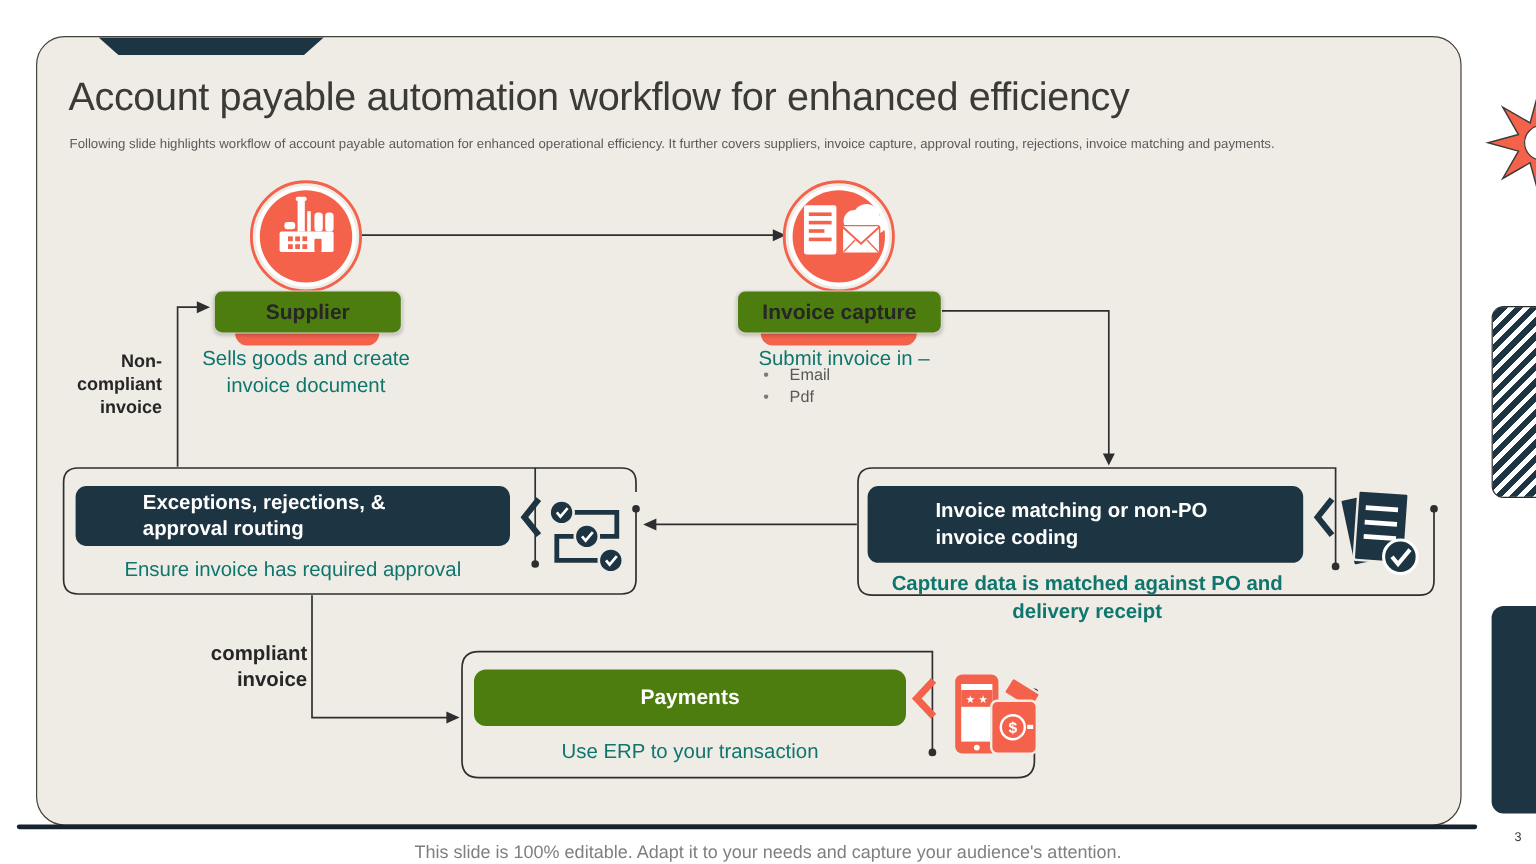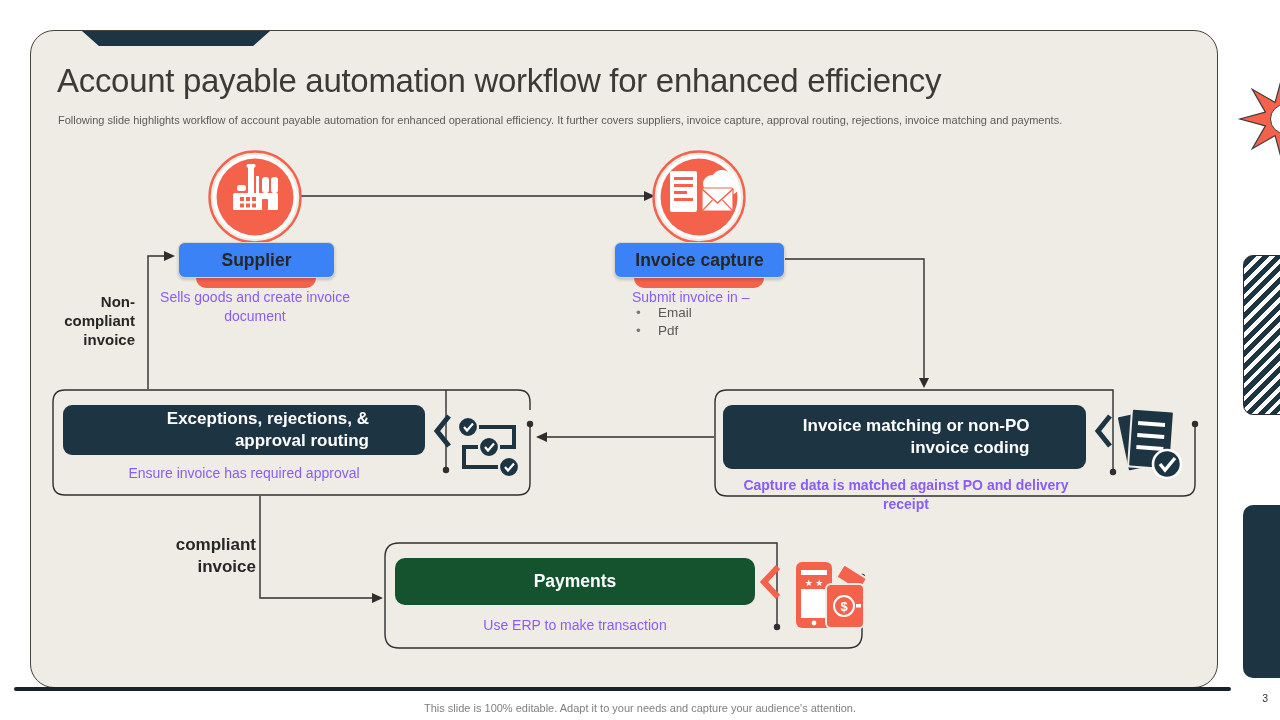--- a/index.html
+++ b/index.html
@@ -21,68 +21,68 @@
     left:82px;top:31px;width:188px;height:15px;background:#1D3442;z-index:3;
     clip-path:polygon(0% 0%,100% 0%,91% 100%,9% 100%);
   }
   
   .title{left:57px;top:62px;width:1120px;font-size:33px;color:#3c3a37;letter-spacing:-0.3px;z-index:3;}
   .subtitle{left:58px;top:114px;width:1040px;font-size:11px;color:#5a5a5a;z-index:3;}
   
   svg.layer{left:0;top:0;z-index:2;pointer-events:none;}
   
   .step-label{
-    background:#3b82f6;border:1px solid #d9d6cf;border-radius:7px;
+    background:#4d7c0f;border:1px solid #d9d6cf;border-radius:7px;
     box-shadow:0 2px 3px rgba(0,0,0,0.18);
     display:flex;align-items:center;justify-content:center;
     font-size:17.5px;font-weight:bold;color:#262626;z-index:4;
   }
   .label-supplier{left:178px;top:242px;width:155px;height:34px;}
   .label-capture{left:614px;top:242px;width:169px;height:34px;}
   .accent-strip{background:#F4624C;border-radius:0 0 10px 10px;z-index:3;}
   .strip-supplier{left:196px;top:258px;width:120px;height:30px;}
   .strip-capture{left:634px;top:258px;width:130px;height:30px;}
   
-  .desc{font-size:14px;color:#8b5cf6;line-height:1.35;z-index:4;}
+  .desc{font-size:17px;color:#0f766e;line-height:1.35;z-index:4;}
   .desc-supplier{left:160px;top:288px;width:190px;text-align:center;}
   .desc-capture{left:632px;top:288px;width:210px;text-align:left;}
   .bullet-row{left:636px;width:200px;font-size:13.5px;color:#595959;z-index:4;}
   .bullet-row .marker{display:inline-block;width:22px;color:#7a7a7a;}
   
   .process-box{
     background:#1D3442;border-radius:9px;
-    display:flex;align-items:center;justify-content:center;text-align:right;
+    display:flex;align-items:center;justify-content:center;text-align:left;
     color:#ffffff;font-weight:bold;font-size:17px;line-height:1.3;z-index:4;
   }
   .box-exceptions{left:63px;top:405px;width:362px;height:50px;}
   .box-matching{left:723px;top:405px;width:363px;height:64px;}
   .box-inner{max-width:250px;}
   .desc-exceptions{left:94px;top:464px;width:300px;text-align:center;}
   .desc-matching{left:720px;top:476px;width:372px;text-align:center;font-weight:bold;}
   .box-payments{
     left:395px;top:558px;width:360px;height:47px;
-    background:#14532d;border-radius:10px;
+    background:#4d7c0f;border-radius:10px;
     display:flex;align-items:center;justify-content:center;
     color:#fff;font-weight:bold;font-size:17.5px;z-index:4;
   }
   .desc-payments{left:425px;top:616px;width:300px;text-align:center;}
   
   .branch{font-weight:bold;color:#262626;text-align:right;z-index:4;}
   .branch-non{left:51px;top:293px;width:84px;font-size:15px;line-height:1.25;}
   .branch-ok{left:160px;top:534px;width:96px;font-size:17px;line-height:1.3;}
   
   .stripes{
     left:1243px;top:255px;width:50px;height:158px;z-index:3;
     border:1.5px solid #2b2b2b;border-radius:10px;
     background:repeating-linear-gradient(135deg,#ffffff 0 4px,#1D3442 4px 9px);
   }
   .navy-bar{left:1243px;top:505px;width:50px;height:173px;background:#1D3442;border-radius:10px;z-index:3;}
   .starburst{left:1225px;top:72px;z-index:3;}
   
-  .footer-note{left:0;top:702px;width:1280px;text-align:center;font-size:11px;color:#7f7f7f;z-index:3;}
+  .footer-note{left:0;top:702px;width:1280px;text-align:center;font-size:15px;color:#7f7f7f;z-index:3;}
   .page-number{left:1248px;top:692px;width:20px;text-align:right;font-size:10.5px;color:#333;z-index:3;}
 </style>
 </head>
 <body>
 
 <div class="abs slide"></div>
 <div class="abs trapezoid"></div>
 <div class="abs bottom-rule"></div>
 
 <svg class="abs layer" width="1280" height="720" viewBox="0 0 1280 720">
@@ -240,21 +240,21 @@
 <div class="abs desc desc-exceptions">Ensure invoice has required approval</div>
 
 <div class="abs process-box box-matching">
   <span class="box-inner">Invoice matching or non-PO invoice coding</span>
 </div>
 <div class="abs desc desc-matching">Capture data is matched against PO and delivery  receipt</div>
 
 <div class="abs box-payments">
   <span>Payments</span>
 </div>
-<div class="abs desc desc-payments">Use ERP to make transaction</div>
+<div class="abs desc desc-payments">Use ERP to your transaction</div>
 
 <svg class="abs starburst" width="55" height="95" viewBox="0 0 55 95">
   <polygon points="99,47 73.6,53.9 86.7,76.7 63.9,63.6 57,89 50.1,63.6 27.3,76.7 40.4,53.9 15,47 40.4,40.1 27.3,17.3 50.1,30.4 57,5 63.9,30.4 86.7,17.3 73.6,40.1" fill="#F4624C" stroke="#3a3a3a" stroke-width="1.2"></polygon>
   <circle cx="60" cy="47" r="14.5" fill="#ffffff" stroke="#3a3a3a" stroke-width="1"></circle>
 </svg>
 <div class="abs stripes"></div>
 <div class="abs navy-bar"></div>
 
 <div class="abs footer-note">This slide is 100% editable.  Adapt it to your needs and capture your audience's attention.</div>
 <div class="abs page-number">3</div>

